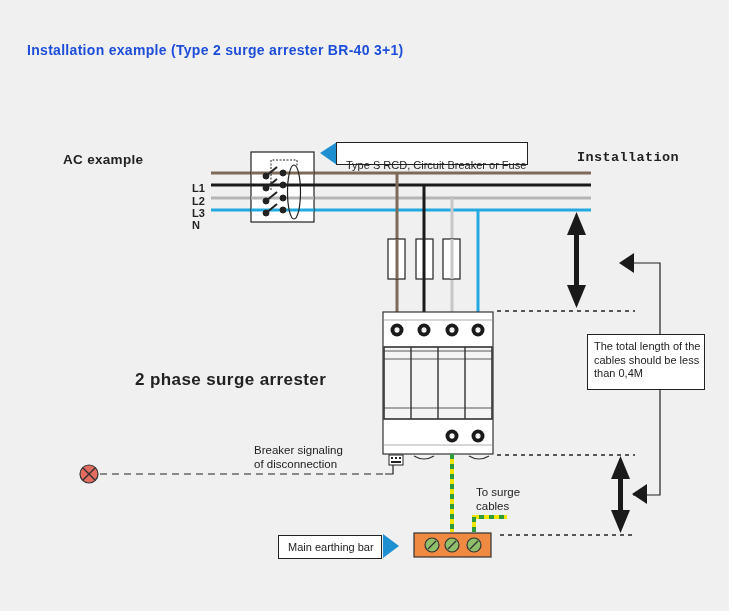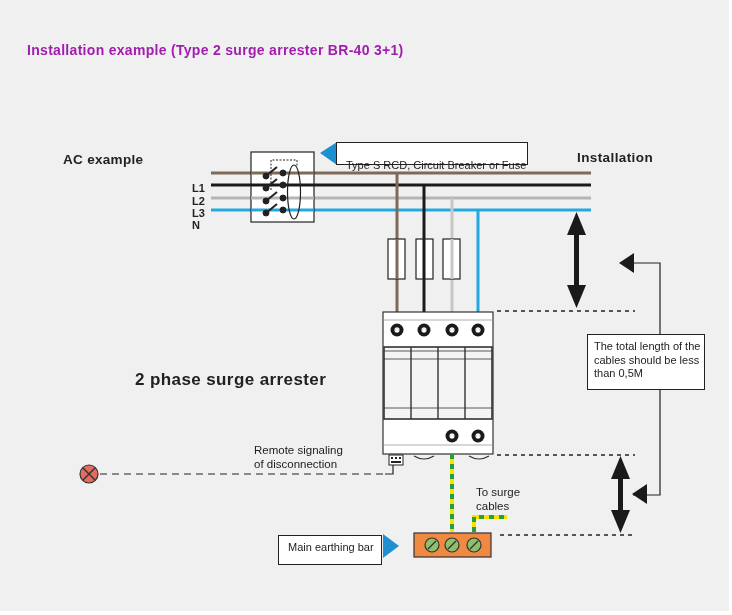--- a/index.html
+++ b/index.html
@@ -1,30 +1,30 @@
 <!DOCTYPE html>
 <html><head>
 <meta charset="utf-8">
 <style>
   html, body { margin:0; padding:0; }
   body { width:732px; height:615px; background:#f0f0f1; position:relative; overflow:hidden; font-family:"Liberation Sans", sans-serif; }
   .canvas { position:absolute; left:0; top:0; width:732px; height:615px; background:#f0f0f1; }
   .edge-strip { position:absolute; right:0; top:0; width:3px; height:615px; background:#ffffff; }
   .bottom-strip { position:absolute; left:0; bottom:0; width:732px; height:4px; background:#ffffff; }
   svg { position:absolute; left:0; top:0; }
-  .title { position:absolute; left:27px; top:42px; font-size:14px; font-weight:bold; color:#a21caf; letter-spacing:0.3px; white-space:nowrap; }
+  .title { position:absolute; left:27px; top:42px; font-size:14px; font-weight:bold; color:#1d4ed8; letter-spacing:0.3px; white-space:nowrap; }
   .label-bold { position:absolute; font-weight:bold; color:#222; white-space:nowrap; }
   .ac-network { left:63px; top:152px; font-size:13.5px; letter-spacing:0.3px; }
-  .installation { left:577px; top:150px; font-size:13.5px; letter-spacing:0.4px; }
+  .installation { left:577px; top:150px; font-size:13.5px; letter-spacing:0.4px;font-family:Liberation Mono, monospace; }
   .arrester-title { left:135px; top:370px; font-size:17px; letter-spacing:0.4px; }
   .line-label { position:absolute; font-size:11px; font-weight:bold; color:#222; left:192px;margin-top:16px; }
   .callout { position:absolute; background:#fff; border:1px solid #222; font-size:11px; color:#222; white-space:nowrap; box-sizing:border-box; }
   .callout-rcd { left:336px; top:142px; width:192px; height:23px; padding:16px 0 0 9px; }
   .callout-length { left:587px; top:334px; width:118px; height:56px; padding:5px 0 0 6px; white-space:normal; line-height:13.5px; font-size:11px; }
-  .callout-earth { left:278px; top:535px; width:104px; height:30px; padding:5px 7px 0 9px; }
+  .callout-earth { left:278px; top:535px; width:104px; height:24px; padding:5px 7px 0 9px; }
   .plain-text { position:absolute; font-size:11.5px; color:#222; line-height:14px; white-space:nowrap; }
   .remote-text { left:254px; top:443px; }
   .ground-text { left:476px; top:485px; }
 </style>
 </head>
 <body>
 
 <div class="canvas"></div>
 <div class="edge-strip"></div>
 <div class="bottom-strip"></div>
@@ -160,23 +160,23 @@
     <polygon points="620.5,456 611,479 630,479"></polygon>
     <polygon points="620.5,533 611,510 630,510"></polygon>
   </g>
 
   <polyline points="633,263 660,263 660,495 633,495" fill="none" stroke="#222" stroke-width="1.2"></polyline>
   <polygon points="619,263 634,253 634,273" fill="#1a1a1a"></polygon>
   <polygon points="632,494 647,484 647,504" fill="#1a1a1a"></polygon>
 </svg>
 
 <div class="callout callout-rcd">Type S RCD, Circuit Breaker or Fuse</div>
-<div class="callout callout-length">The total length of the cables should be less than 0,5M</div>
+<div class="callout callout-length">The total length of the cables should be less than 0,4M</div>
 <div class="callout callout-earth">Main earthing bar</div>
 
 <div class="plain-text remote-text">
-  <div>Remote signaling</div>
+  <div>Breaker signaling</div>
   <div>of disconnection</div>
 </div>
 <div class="plain-text ground-text">
   <div>To surge</div>
   <div>cables</div>
 </div>
 
 </body></html>

